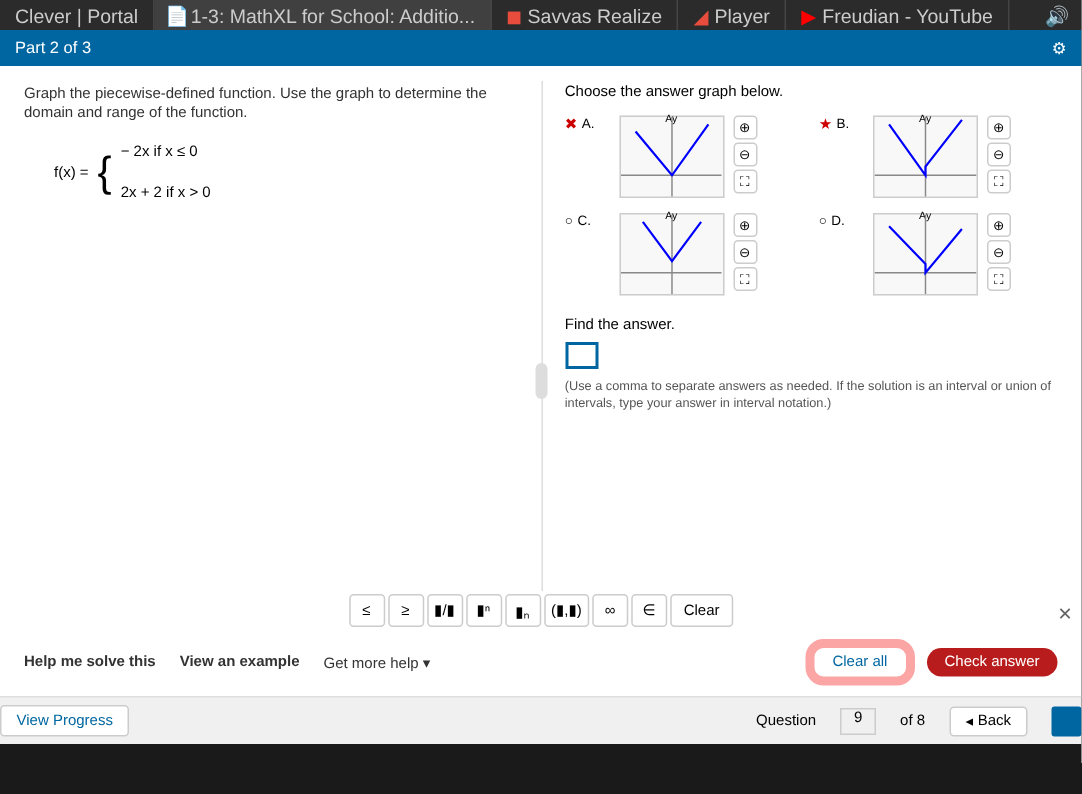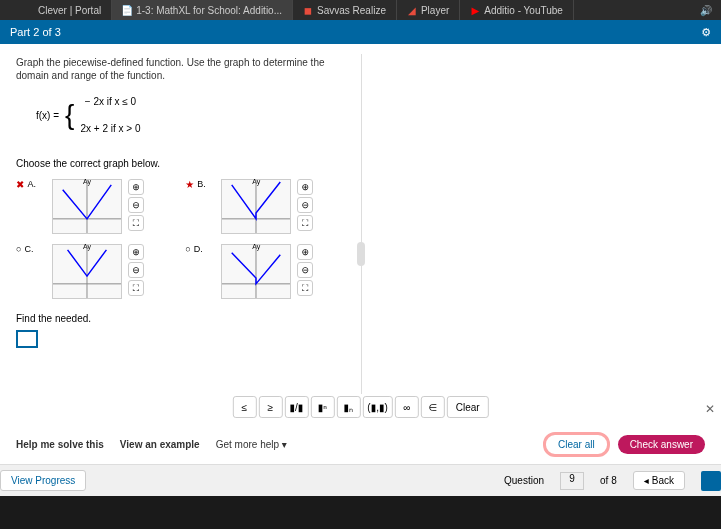--- a/index.html
+++ b/index.html
@@ -1,30 +1,30 @@
 <!DOCTYPE html>
 <html><head>
 <meta charset="utf-8">
 <style>
   * { box-sizing: border-box; margin: 0; padding: 0; }
   body { font-family: Arial, sans-serif; font-size: 11px; background: #1a1a1a; width: 721px; height: 529px; overflow: hidden; }
-  .tabs { display: flex; background: #2b2b2b; height: 20px; color: #ccc; font-size: 10px; align-items: center; padding-left: 28px; }
+  .tabs { display: flex; background: #2b2b2b; height: 20px; color: #ccc; font-size: 13px; align-items: center; }
   .tab { padding: 0 10px; display: flex; align-items: center; gap: 4px; height: 100%; border-right: 1px solid #444; white-space: nowrap; }
   .tab.active { background: #404040; }
   .tab-icon { width: 10px; height: 10px; display: inline-flex; align-items: center; justify-content: center; }
   .speaker { margin-left: auto; padding: 0 8px; }
   .part-bar { background: #0066a1; color: #fff; height: 24px; display: flex; align-items: center; padding: 0 10px; font-size: 11px; }
   .settings { margin-left: auto; }
-  .main { background: #fff; display: flex; height: 420px; position: relative; flex-direction: column; }
+  .main { background: #fff; display: flex; height: 420px; position: relative; }
   .left-col { width: 50%; padding: 12px 16px; }
   .right-col { width: 50%; padding: 12px 16px; }
   .instr { color: #333; font-size: 10px; margin-bottom: 14px; line-height: 1.3; }
   .func { display: flex; align-items: center; gap: 6px; margin-left: 20px; font-size: 10px; }
   .brace { font-size: 28px; font-weight: 100; }
-  .pieces { display: flex; flex-direction: column; gap: 16px; text-align: center; }
+  .pieces { display: flex; flex-direction: column; gap: 16px; }
   .choose { font-size: 10px; margin-bottom: 10px; }
   .graphs { display: grid; grid-template-columns: 1fr 1fr; gap: 10px; }
   .opt { display: flex; gap: 6px; }
   .opt-label { font-size: 9px; width: 30px; display: flex; align-items: flex-start; gap: 3px; }
   .opt-label .dot { color: #c00; font-size: 10px; }
   .opt-label.star .dot { color: #c00; }
   .graph-box { position: relative; }
   .mini-graph { width: 70px; height: 55px; background: #f8f8f8; border: 1px solid #ccc; position: relative; }
   .axis-label { position: absolute; top: -2px; left: 50%; font-size: 7px; transform: translateX(-50%); }
   .zoom-btns { display: flex; flex-direction: column; gap: 2px; }
@@ -32,22 +32,22 @@
   .find { font-size: 10px; margin-top: 14px; }
   .answer-box { width: 22px; height: 18px; border: 2px solid #0066a1; margin: 6px 0; }
   .hint { font-size: 8.5px; color: #555; line-height: 1.3; }
   .palette { position: absolute; bottom: 46px; left: 50%; transform: translateX(-50%); display: flex; gap: 2px; align-items: center; }
   .pbtn { min-width: 24px; height: 22px; border: 1px solid #ccc; background: #fff; border-radius: 3px; font-size: 10px; display: flex; align-items: center; justify-content: center; cursor: pointer; padding: 0 4px; }
   .pbtn.more { padding: 0 8px; }
   .close-x { position: absolute; right: 6px; bottom: 48px; font-size: 12px; color: #666; cursor: pointer; }
   .help-row { position: absolute; bottom: 7px; left: 16px; right: 16px; display: flex; align-items: center; font-size: 10px; }
   .help-row a { color: #333; margin-right: 16px; cursor: pointer; }
   .help-row .bold { font-weight: bold; }
-  .clear-btn { margin-left: auto; padding: 4px 12px; border: 3px solid #fca5a5; color: #0066a1; border-radius: 12px; background: #fff; cursor: pointer; font-size: 10px; }
-  .check-btn { margin-left: 8px; padding: 4px 12px; border-radius: 12px; background: #be185d; color: #fff; font-size: 10px; cursor: pointer; }
+  .clear-btn { margin-left: auto; padding: 4px 12px; border: 6px solid #fca5a5; color: #0066a1; border-radius: 12px; background: #fff; cursor: pointer; font-size: 10px; }
+  .check-btn { margin-left: 8px; padding: 4px 12px; border-radius: 12px; background: #b91c1c; color: #fff; font-size: 10px; cursor: pointer; }
   .bottom-bar { background: #f0f0f0; height: 32px; display: flex; align-items: center; padding: 0 0; font-size: 10px; border-top: 1px solid #ddd; }
   .view-prog { color: #0066a1; border: 1px solid #ccc; padding: 4px 10px; border-radius: 3px; background: #fff; cursor: pointer; }
   .q-info { margin-left: auto; display: flex; align-items: center; gap: 16px; }
   .q-num { border: 1px solid #ccc; width: 24px; height: 18px; text-align: center; }
   .back-btn { border: 1px solid #ccc; padding: 3px 10px; border-radius: 3px; background: #fff; cursor: pointer; display: flex; align-items: center; gap: 3px; }
   .next-btn { width: 20px; height: 20px; background: #0066a1; border-radius: 2px; }
   .divider { position: absolute; left: 50%; top: 10px; bottom: 70px; width: 1px; background: #ddd; }
   .drag-handle { position: absolute; left: 50%; top: 50%; transform: translate(-50%,-50%); width: 8px; height: 24px; background: #ddd; border-radius: 4px; }
   svg.gplot { position: absolute; inset: 0; }
 </style>
@@ -65,21 +65,21 @@
   <div class="tab">
     <span class="tab-icon" style="color:#e74c3c;">◼</span>
     <span>Savvas Realize</span>
   </div>
   <div class="tab">
     <span class="tab-icon" style="color:#e74c3c;">◢</span>
     <span>Player</span>
   </div>
   <div class="tab">
     <span class="tab-icon" style="color:#f00;">▶</span>
-    <span>Additio - YouTube</span>
+    <span>Freudian - YouTube</span>
   </div>
   <div class="speaker">🔊</div>
 </div>
 
 <div class="part-bar">
   <span>Part 2 of 3</span>
   <span class="settings">⚙</span>
 </div>
 
 <div class="main">
@@ -92,21 +92,21 @@
       <span>f(x) =</span>
       <span class="brace">{</span>
       <div class="pieces">
         <span>− 2x   if x ≤ 0</span>
         <span>2x + 2   if x &gt; 0</span>
       </div>
     </div>
   </div>
 
   <div class="right-col">
-    <p class="choose">Choose the correct graph below.</p>
+    <p class="choose">Choose the answer graph below.</p>
     <div class="graphs">
 
       <div class="opt">
         <div class="opt-label">
             <span class="dot">✖</span>
             <span>A.</span>
           </div>
         <div class="graph-box">
           <div class="mini-graph">
             <span class="axis-label">Ay</span>
@@ -185,22 +185,23 @@
         </div>
         <div class="zoom-btns">
           <div class="zbtn">⊕</div>
           <div class="zbtn">⊖</div>
           <div class="zbtn">⛶</div>
         </div>
       </div>
 
     </div>
 
-    <p class="find">Find the needed.</p>
+    <p class="find">Find the answer.</p>
     <div class="answer-box"></div>
+    <p class="hint">(Use a comma to separate answers as needed. If the solution is an interval or union of intervals, type your answer in interval notation.)</p>
   </div>
 
   <div class="palette">
     <div class="pbtn">≤</div>
     <div class="pbtn">≥</div>
     <div class="pbtn">▮/▮</div>
     <div class="pbtn">▮ⁿ</div>
     <div class="pbtn">▮ₙ</div>
     <div class="pbtn">(▮,▮)</div>
     <div class="pbtn">∞</div>

